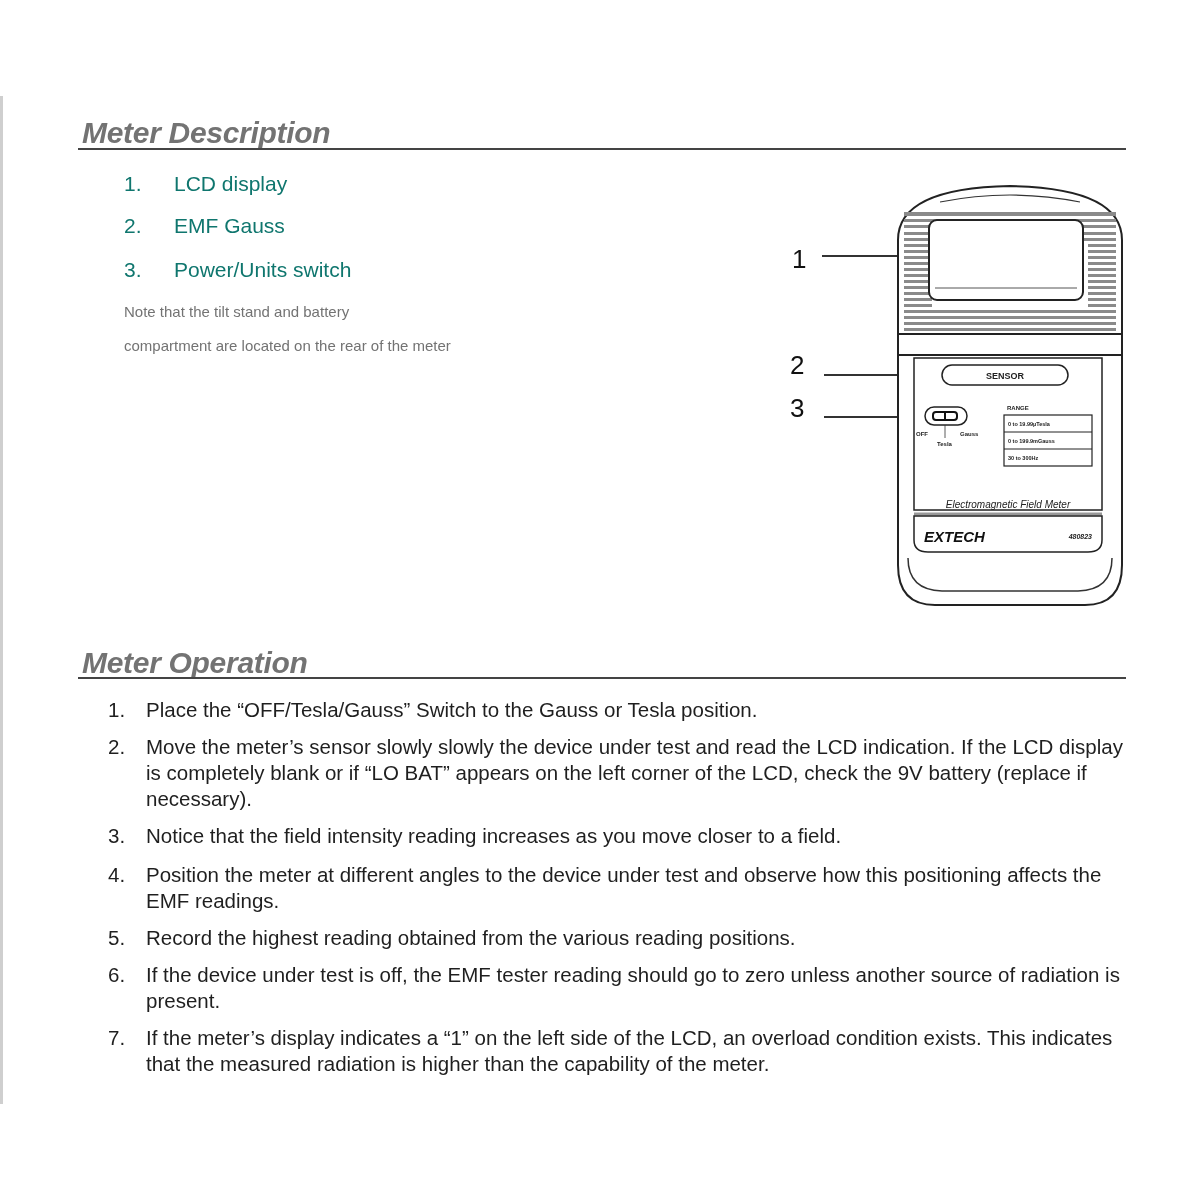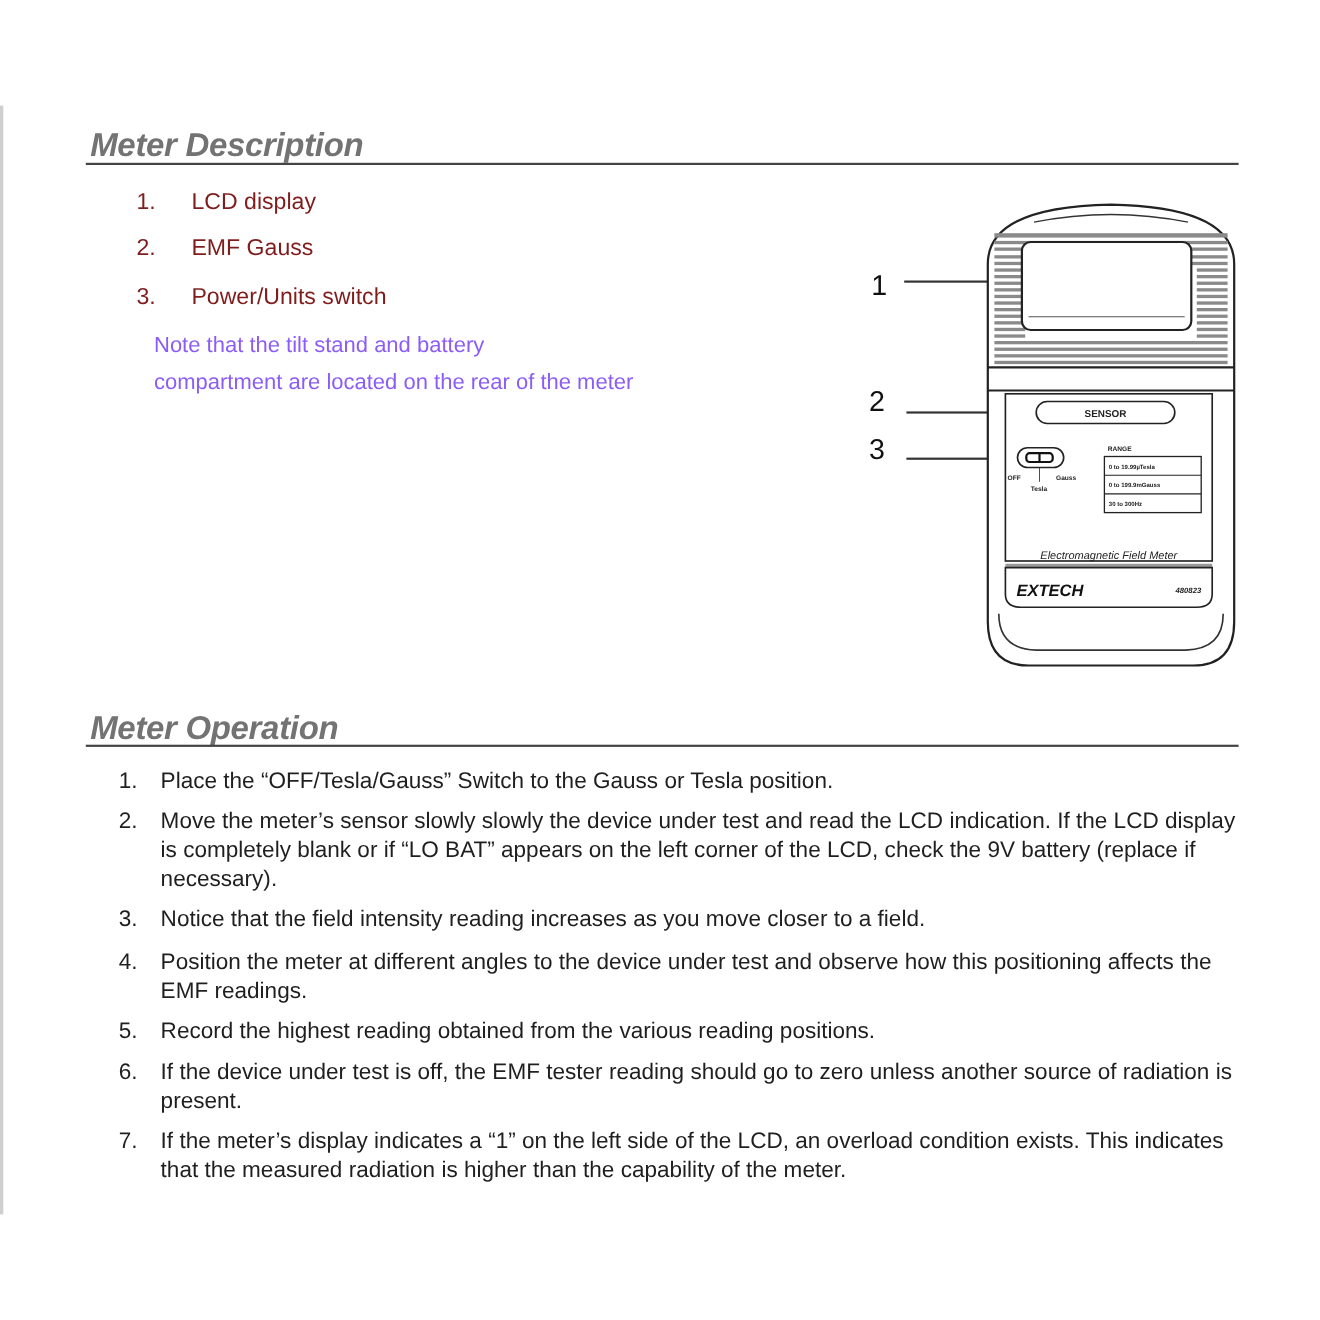--- a/index.html
+++ b/index.html
@@ -2,23 +2,23 @@
 <html><head>
 <meta charset="utf-8">
 <style>
   html, body { margin: 0; padding: 0; background: #ffffff; }
   body { width: 1200px; height: 1200px; position: relative; overflow: hidden;
          font-family: "Liberation Sans", sans-serif; color: #1a1a1a; }
   .left-rule { position: absolute; left: 0; top: 96px; width: 3px; height: 1008px; background: #cfcfcf; }
   .section-title { position: absolute; left: 82px; font-weight: bold; font-style: italic;
                    font-size: 30px; letter-spacing: -0.3px; color: #737373; }
   .hr { position: absolute; left: 78px; width: 1048px; height: 2px; background: #444; }
-  .desc-item { position: absolute; left: 124px; font-size: 21px; color: #7f1d1d; }
+  .desc-item { position: absolute; left: 124px; font-size: 21px; color: #0f766e; }
   .desc-item .num { display: inline-block; width: 50px; }
-  .note { position: absolute; left: 140px; font-size: 20px; color: #8b5cf6; }
+  .note { position: absolute; left: 124px; font-size: 15px; color: #737373; }
   .op-list { position: absolute; left: 108px; top: 697px; width: 1020px; }
   .op-item { display: flex; font-size: 20.5px; line-height: 26px; color: #1f1f1f; }
   .op-item .num { width: 38px; flex: none; }
   .op-item .txt { flex: 1; }
   .callout { position: absolute; font-size: 26px; color: #111; }
   .leader { position: absolute; height: 2px; background: #333; }
   svg.meter { position: absolute; left: 880px; top: 180px; }
 </style>
 </head>
 <body>

